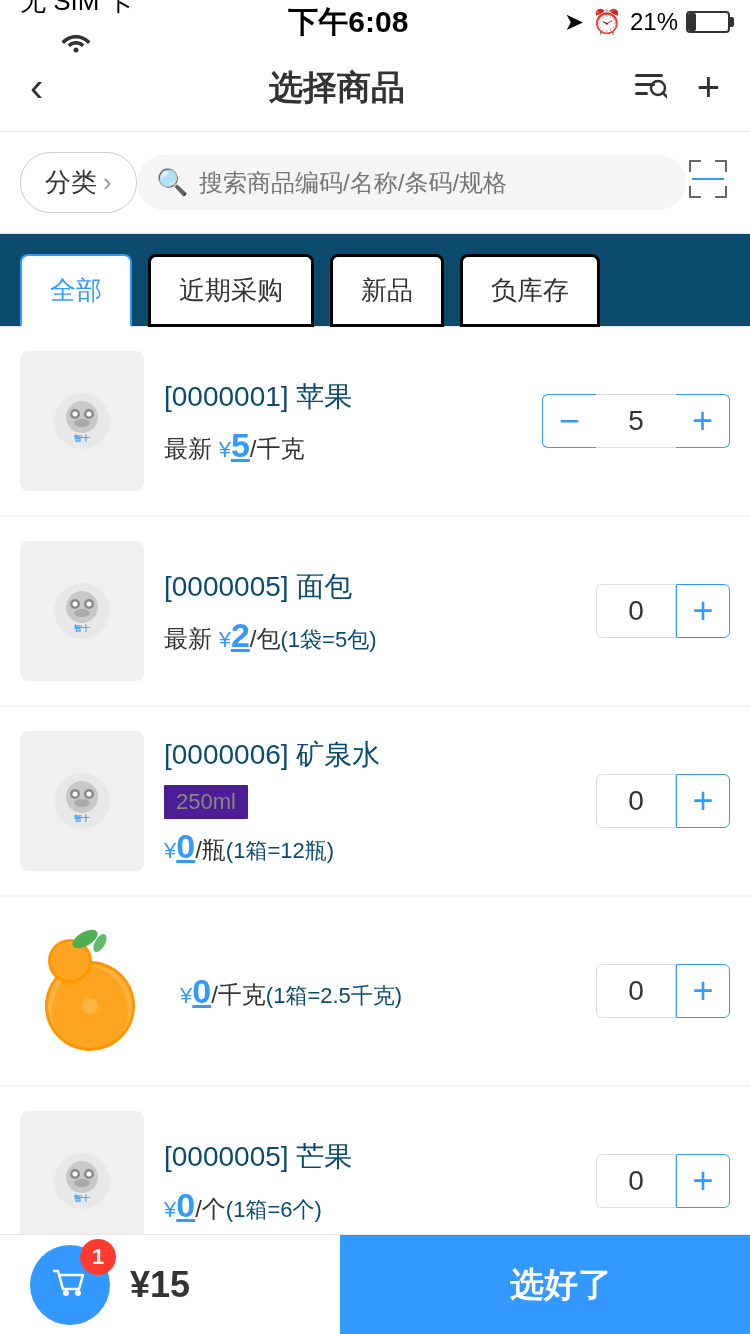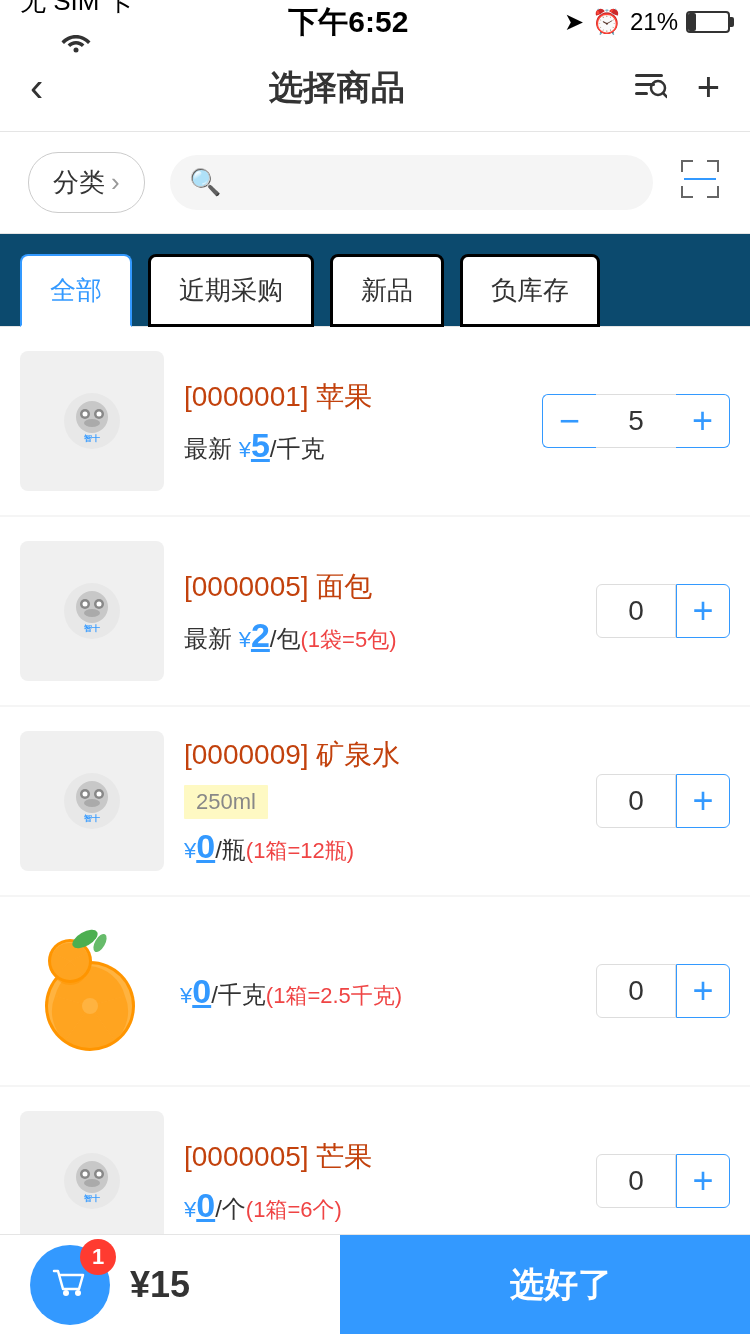--- a/index.html
+++ b/index.html
@@ -50,24 +50,24 @@
       padding: 0 30px;
       border-bottom: 1px solid #e5e5e5;
     }
     .nav-back { font-size: 36px; color: #333; }
     .nav-title { font-size: 34px; font-weight: 600; color: #333; }
     .nav-actions { display: flex; align-items: center; gap: 30px; }
 
     
     .search-bar {
       background: #fff;
-      padding: 20px 28px;
-      display: flex;
-      align-items: center;
-      gap: 25px;
+      padding: 20px 20px;
+      display: flex;
+      align-items: center;
+      gap: 0;
       border-bottom: 1px solid #e5e5e5;
     }
     .category-btn {
       border: 1px solid #ccc;
       border-radius: 30px;
       padding: 12px 24px;
       font-size: 26px;
       color: #333;
       background: #fff;
       display: flex; align-items: center; gap: 6px;
@@ -124,21 +124,21 @@
     }
     .product-item {
       background: #fff;
       margin-bottom: 2px;
       padding: 24px 20px;
       display: flex;
       align-items: center;
       gap: 20px;
     }
     .product-image {
-      width: 144px;
+      width: 124px;
       height: 140px;
       background: #f0f0f0;
       border-radius: 8px;
       display: flex;
       align-items: center;
       justify-content: center;
       flex-shrink: 0;
       overflow: hidden;
       position: relative;
     }
@@ -147,41 +147,41 @@
       flex-direction: column;
       align-items: center;
       gap: 4px;
     }
     .owl-logo svg { width: 60px; height: 60px; }
     .product-info {
       flex: 1;
     }
     .product-name {
       font-size: 28px;
-      color: #c2410c;
+      color: #0c4a6e;
       font-weight: 500;
       margin-bottom: 10px;
     }
     .product-spec {
       font-size: 22px;
       color: #888;
-      background: #fef9c3;
+      background: #4c1d95;
       display: inline-block;
       padding: 4px 12px;
       border-radius: 1px;
       margin-bottom: 8px;
     }
     .product-price {
       font-size: 24px;
       color: #333;
     }
     .price-symbol { color: #3399ff; font-size: 22px; }
     .price-num { color: #3399ff; font-size: 34px; font-weight: 700; text-decoration: underline; }
     .price-unit { color: #333; font-size: 24px; }
-    .price-note { color: #ef4444; font-size: 22px; }
+    .price-note { color: #0c4a6e; font-size: 22px; }
 
     
     .qty-control {
       display: flex;
       align-items: center;
       gap: 0;
       flex-shrink: 0;
     }
     .qty-btn {
       width: 54px;
@@ -305,21 +305,21 @@
   <div class="status-left">
     <span>无 SIM 卡</span>
     <span>
       <svg width="32" height="24" viewBox="0 0 32 24">
           <path d="M16 6C10 6 5 8.5 1.5 12.5L4 15C7 11.5 11.2 9.5 16 9.5s9 2 12 5.5l2.5-2.5C26.5 8.5 21.5 6 16 6z" fill="#333"></path>
           <path d="M16 12c-3.3 0-6.2 1.3-8.4 3.4l2.5 2.5c1.6-1.6 3.7-2.5 5.9-2.5s4.3.9 5.9 2.5l2.5-2.5C22.2 13.3 19.3 12 16 12z" fill="#333"></path>
           <circle cx="16" cy="21" r="2.5" fill="#333"></circle>
         </svg>
     </span>
   </div>
-  <div class="status-center">下午6:52</div>
+  <div class="status-center">下午6:08</div>
   <div class="status-right">
     <span>➤</span>
     <span>⏰</span>
     <span>21%</span>
     <div class="battery">
       <div class="battery-fill" style="width:21%"></div>
     </div>
   </div>
 </div>
 
@@ -340,20 +340,21 @@
   </div>
 </div>
 
 <div class="search-bar">
   <button class="category-btn">
     <span>分类</span>
     <span style="color:#999;">›</span>
   </button>
   <div class="search-input-wrap">
     <span class="search-icon-inner">🔍</span>
+    <input class="search-input" type="text" placeholder="搜索商品编码/名称/条码/规格" style="">
   </div>
   <span style="cursor:pointer;">
     <svg width="44" height="44" viewBox="0 0 44 44">
       <rect x="3" y="3" width="12" height="2" fill="#666"></rect>
       <rect x="3" y="3" width="2" height="12" fill="#666"></rect>
       <rect x="29" y="3" width="12" height="2" fill="#666"></rect>
       <rect x="39" y="3" width="2" height="12" fill="#666"></rect>
       <rect x="3" y="39" width="12" height="2" fill="#666"></rect>
       <rect x="3" y="29" width="2" height="12" fill="#666"></rect>
       <rect x="29" y="39" width="12" height="2" fill="#666"></rect>
@@ -438,21 +439,21 @@
           <circle cx="23" cy="23" r="5" fill="#888"></circle>
           <circle cx="37" cy="23" r="5" fill="#888"></circle>
           <circle cx="23" cy="23" r="2.5" fill="white"></circle>
           <circle cx="37" cy="23" r="2.5" fill="white"></circle>
           <ellipse cx="30" cy="32" rx="8" ry="4" fill="#aaa"></ellipse>
           <text x="30" y="50" text-anchor="middle" font-size="8" fill="#3399ff" font-weight="bold">智十</text>
         </svg>
       </div>
     </div>
     <div class="product-info">
-      <div class="product-name">[0000009] 矿泉水</div>
+      <div class="product-name">[0000006] 矿泉水</div>
       <span class="product-spec">250ml</span>
       <div class="product-price">
         <span class="price-symbol">¥</span><span class="price-num">0</span><span class="price-unit">/瓶</span><span class="price-note">(1箱=12瓶)</span>
       </div>
     </div>
     <div class="qty-control">
       <input class="qty-input-standalone" type="text" value="0" style="">
       <button class="qty-btn plus" style="border-left:1.5px solid #3399ff; border-radius:0 6px 6px 0;">+</button>
     </div>
   </div>

